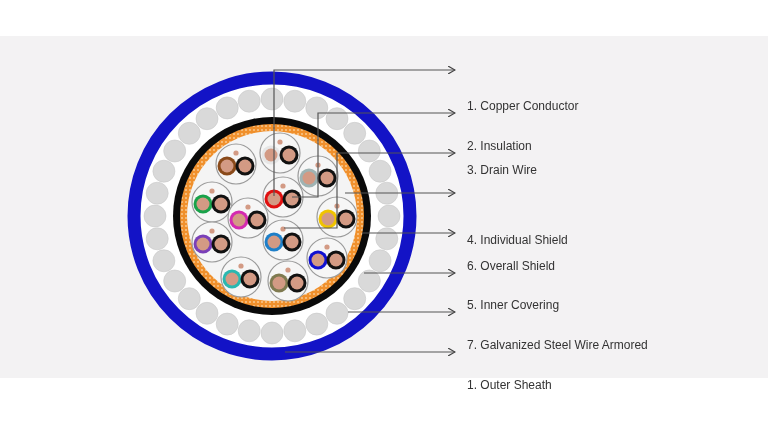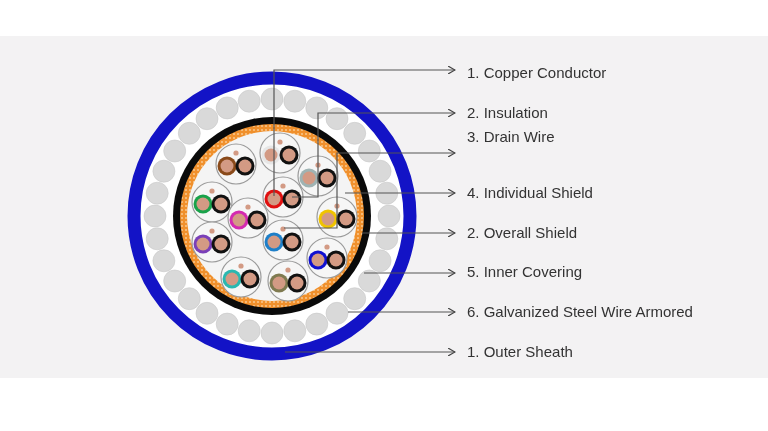--- a/index.html
+++ b/index.html
@@ -9,23 +9,24 @@
       font-family: "Liberation Sans", "DejaVu Sans", sans-serif;
       position: relative;
     }
     .panel {
       position: absolute; left: 0; top: 36px; width: 768px; height: 342px;
       background: #f3f2f3;
     }
     svg.diagram { position: absolute; left: 0; top: 0; }
     .label {
       position: absolute; left: 467px;
-      font-size: 15px; color: #333333;
+      font-size: 12px; color: #333333;
       line-height: 14px; white-space: nowrap;
       font-family: "Liberation Sans", sans-serif;
+      margin-top: 33px;
     }
   </style>
 </head>
 <body>
 
 <div class="panel"></div>
 
 <svg class="diagram" width="768" height="431" viewBox="0 0 768 431">
   <defs>
     <marker id="arrow" markerWidth="8" markerHeight="8" refX="7" refY="4" orient="auto" markerUnits="userSpaceOnUse">
@@ -188,18 +189,18 @@
     <polyline points="364,273 455,273" marker-end="url(#arrow)"></polyline>
     <polyline points="348,312 455,312" marker-end="url(#arrow)"></polyline>
     <polyline points="285,352 455,352" marker-end="url(#arrow)"></polyline>
   </g>
 </svg>
 
 <div>
   <div class="label" style="top:66px">1. Copper Conductor</div>
   <div class="label" style="top:106px">2. Insulation</div>
   <div class="label" style="top:130px">3. Drain Wire</div>
-  <div class="label" style="top:186px">4. Individual Shield</div>
-  <div class="label" style="top:226px">2. Overall Shield</div>
+  <div class="label" style="top:200px">4. Individual Shield</div>
+  <div class="label" style="top:226px">6. Overall Shield</div>
   <div class="label" style="top:265px">5. Inner Covering</div>
-  <div class="label" style="top:305px">6. Galvanized Steel Wire Armored</div>
+  <div class="label" style="top:305px">7. Galvanized Steel Wire Armored</div>
   <div class="label" style="top:345px">1. Outer Sheath</div>
 </div>
 
 </body></html>

